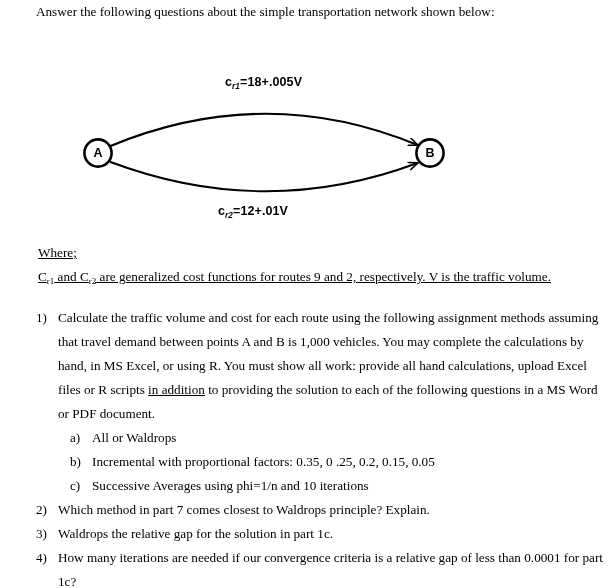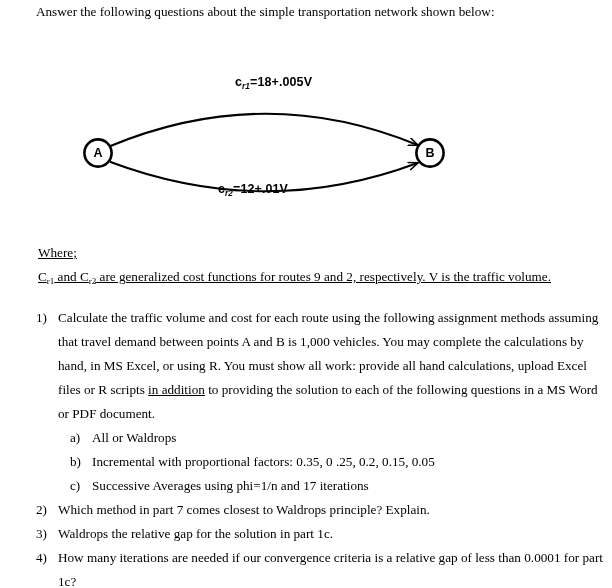--- a/index.html
+++ b/index.html
@@ -55,22 +55,22 @@
     letter-spacing: 0.1px;
   }
   .edge-label sub {
     font-size: 8.2px;
     font-weight: 700;
     vertical-align: baseline;
     position: relative;
     top: 2.5px;
     font-style: italic;
   }
-  #label-top  { left: 175px; top: 7px; }
-  #label-bot  { left: 158px; top: 114px; }
+  #label-top  { left: 165px; top: 7px; }
+  #label-bot  { left: 158px; top: 136px; }
 
   .node-letter {
     position: absolute;
     font-family: "Liberation Sans", "DejaVu Sans", sans-serif;
     font-size: 12.5px;
     font-weight: 700;
     color: #000;
     width: 28px;
     text-align: center;
   }
@@ -188,21 +188,21 @@
           <div class="subitem">
             <div class="marker">a)</div>
             <div class="qbody">All or Waldrops</div>
           </div>
           <div class="subitem">
             <div class="marker">b)</div>
             <div class="qbody">Incremental with proportional factors: 0.35, 0 .25, 0.2, 0.15, 0.05</div>
           </div>
           <div class="subitem">
             <div class="marker">c)</div>
-            <div class="qbody">Successive Averages using phi=1/n and 17 iterations</div>
+            <div class="qbody">Successive Averages using phi=1/n and 10 iterations</div>
           </div>
         </div>
       </div>
     </div>
 
     <div class="qitem">
       <div class="marker">2)</div>
       <div class="qbody">Which method in part 7 comes closest to Waldrops principle? Explain.</div>
     </div>
 

